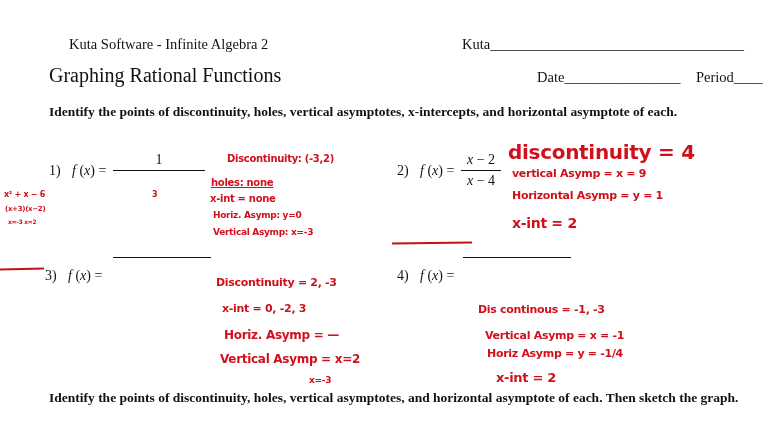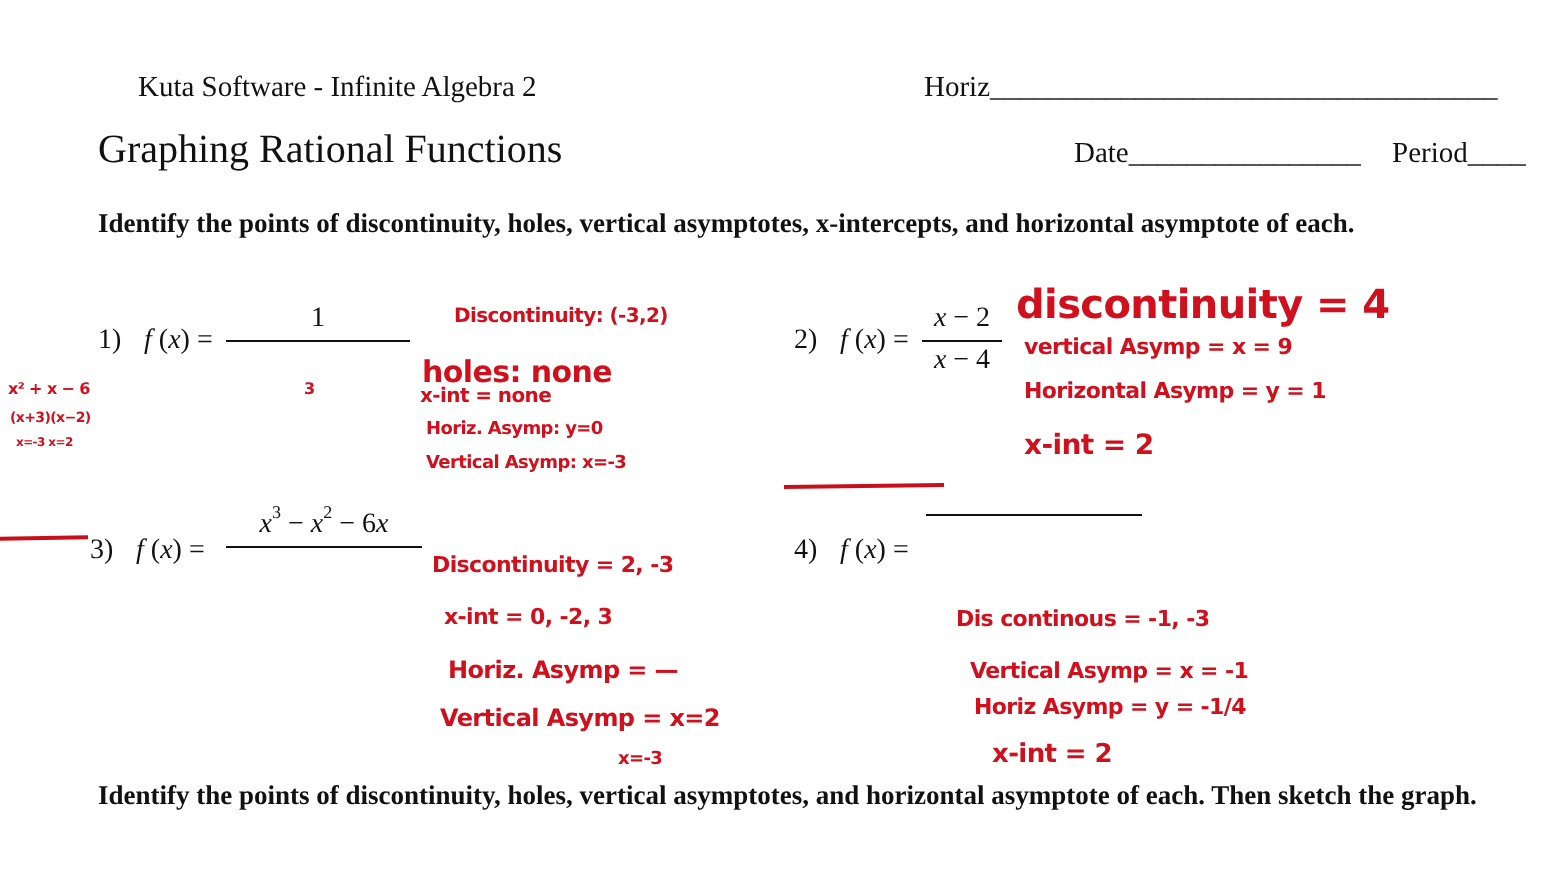--- a/index.html
+++ b/index.html
@@ -18,42 +18,42 @@
   sup { font-size:9px; vertical-align:7px; line-height:0; }
   .hw { position:absolute; color:#d0101c; font-family:"DejaVu Sans", sans-serif;
         font-weight:bold; white-space:nowrap; letter-spacing:-0.3px; }
   .red-line { position:absolute; height:2px; background:#c8101a; }
 </style>
 </head>
 <body>
 
 <div class="abs hdr-small" style="left:49px; top:36px;">Kuta Software - Infinite Algebra 2</div>
 <div class="abs hdr-small" style="left:442px; top:36px;">
-  <span>Horiz</span><span>___________________________________</span>
+  <span>Kuta</span><span>___________________________________</span>
 </div>
 <div class="abs title" style="left:49px; top:64px;">Graphing Rational Functions</div>
 <div class="abs hdr-small" style="left:517px; top:69px;">
   <span>Date</span><span>________________</span>
 </div>
 <div class="abs hdr-small" style="left:676px; top:69px;">
   <span>Period</span><span>____</span>
 </div>
 
 <div class="abs instr" style="left:49px; top:103px; width:690px;">Identify the points of discontinuity, holes, vertical asymptotes, x-intercepts, and horizontal asymptote of each.</div>
 
 <div>
   <div class="abs prob-num" style="left:49px; top:163px;">1)</div>
   <div class="abs fx" style="left:72px; top:163px;"><i>f</i> (<i>x</i>) =</div>
   <div class="frac" style="left:113px; top:152px; width:92px;">
     <span class="num">1</span>
     <span class="bar"></span>
   </div>
   <div class="hw" style="left:152px; top:190px; font-size:8px;">3</div>
   <div class="hw" style="left:208px; top:153px; font-size:10px;padding-left:19px;">Discontinuity: (-3,2)</div>
-  <div class="hw" style="left:211px; top:177px; font-size:15px;">holes: none</div>
+  <div class="hw" style="left:211px; top:177px; font-size:10px;text-decoration:underline;">holes: none</div>
   <div class="hw" style="left:210px; top:193px; font-size:10px;">x-int = none</div>
   <div class="hw" style="left:213px; top:210px; font-size:9px;">Horiz. Asymp: y=0</div>
   <div class="hw" style="left:213px; top:227px; font-size:9px;">Vertical Asymp: x=-3</div>
   <div class="hw" style="left:4px; top:190px; font-size:8px;">x² + x − 6</div>
   <div class="hw" style="left:5px; top:205px; font-size:7px;">(x+3)(x−2)</div>
   <div class="hw" style="left:8px; top:218px; font-size:6px;">x=-3  x=2</div>
 </div>
 
 <div>
   <div class="abs prob-num" style="left:397px; top:163px;">2)</div>
@@ -68,21 +68,20 @@
   <div class="hw" style="left:512px; top:189px; font-size:11px;">Horizontal Asymp = y = 1</div>
   <div class="hw" style="left:512px; top:215px; font-size:14px;">x-int = 2</div>
   <div class="red-line" style="left:392px; top:242px; width:80px; transform:rotate(-0.8deg);"></div>
 </div>
 
 <div>
   <div class="red-line" style="left:0px; top:268px; width:44px; transform:rotate(-1deg);"></div>
   <div class="abs prob-num" style="left:45px; top:268px;">3)</div>
   <div class="abs fx" style="left:68px; top:268px;"><i>f</i> (<i>x</i>) =</div>
   <div class="frac" style="left:113px; top:255px; width:98px;">
-    <span class="num"><i>x</i><sup>3</sup> − <i>x</i><sup>2</sup> − 6<i>x</i></span>
     <span class="bar"></span>
   </div>
   <div class="hw" style="left:216px; top:276px; font-size:11px;">Discontinuity = 2, -3</div>
   <div class="hw" style="left:222px; top:302px; font-size:11px;">x-int = 0, -2, 3</div>
   <div class="hw" style="left:224px; top:328px; font-size:12px;">Horiz. Asymp = —</div>
   <div class="hw" style="left:220px; top:352px; font-size:12px;">Vertical Asymp = x=2</div>
   <div class="hw" style="left:309px; top:375px; font-size:9px;">x=-3</div>
 </div>
 
 <div>

